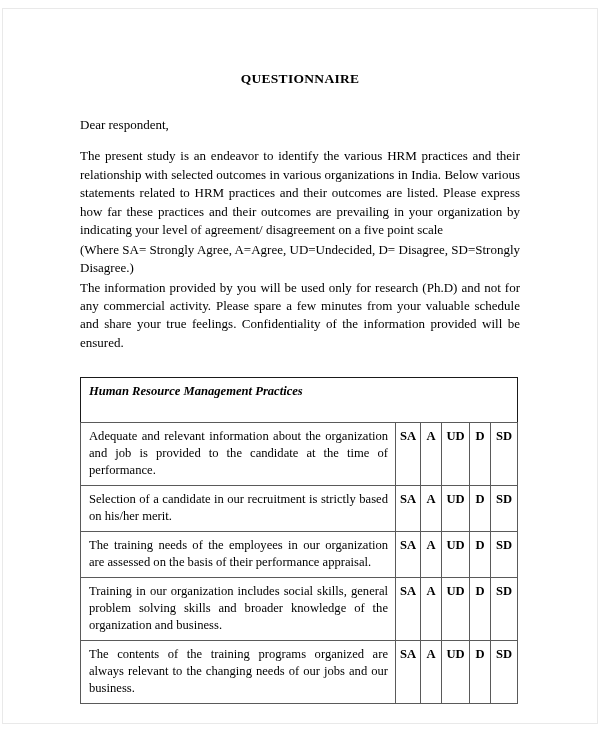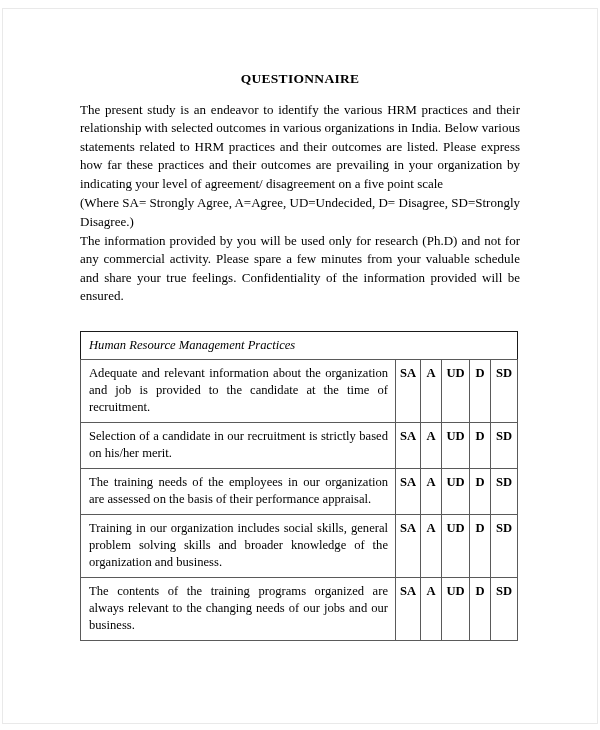--- a/index.html
+++ b/index.html
@@ -88,24 +88,24 @@
     vertical-align: top;
     font-size: 12.6px;
     line-height: 1.35;
   }
   table.survey tr.section-head td {
     border-left: 1px solid #1a1a1a;
     border-right: 1px solid #1a1a1a;
     border-top: 1px solid #1a1a1a;
   }
   .section-head-cell {
-    font-weight: normal;
+    font-weight: bold;
     font-style: italic;
     font-size: 13px;
-    padding: 5px 6px 5px 8px;
+    padding: 5px 6px 22px 8px;
     height: 17px;
   }
   .stmt {
     padding: 5px 7px 6px 8px;
     text-align: justify;
   }
   .opt {
     text-align: center;
     font-weight: bold;
     font-size: 12.6px;
@@ -121,20 +121,21 @@
 </style>
 </head>
 <body>
 
 <div id="page">
   <div id="content">
 
     <h1 class="doc-title">QUESTIONNAIRE</h1>
 
 
+    <p class="salutation">Dear respondent,</p>
 
     <p class="body-par">The present study is an endeavor to identify the various HRM practices and their relationship with selected outcomes in various organizations in India. Below various statements related to HRM practices and their outcomes are listed. Please express how far these practices and their outcomes are prevailing in your organization by indicating your level of agreement/ disagreement on a five point scale</p>
 
     <p class="body-par bold">(Where SA= Strongly Agree, A=Agree, UD=Undecided, D= Disagree, SD=Strongly Disagree.)</p>
 
     <p class="body-par tight">The information provided by you will be used only for research (Ph.D) and not for any commercial activity. Please spare a few minutes from your valuable schedule and share your true feelings. Confidentiality of the information provided will be ensured.</p>
 
     <div class="survey-wrap">
       <table class="survey">
         <colgroup>
@@ -145,21 +146,21 @@
             <col class="c-d">
             <col class="c-sd">
         </colgroup>
         <tbody>
           <tr class="section-head">
             <td class="section-head-cell" colspan="6">Human Resource Management Practices</td>
           </tr>
 
 
           <tr>
-            <td class="stmt">Adequate and relevant information about the organization and job is provided to the candidate at the time of recruitment.</td>
+            <td class="stmt">Adequate and relevant information about the organization and job is provided to the candidate at the time of performance.</td>
             <td class="opt">SA</td>
             <td class="opt">A</td>
             <td class="opt">UD</td>
             <td class="opt">D</td>
             <td class="opt">SD</td>
           </tr>
 
           <tr>
             <td class="stmt">Selection of a candidate in our recruitment is strictly based on his/her merit.</td>
             <td class="opt">SA</td>

